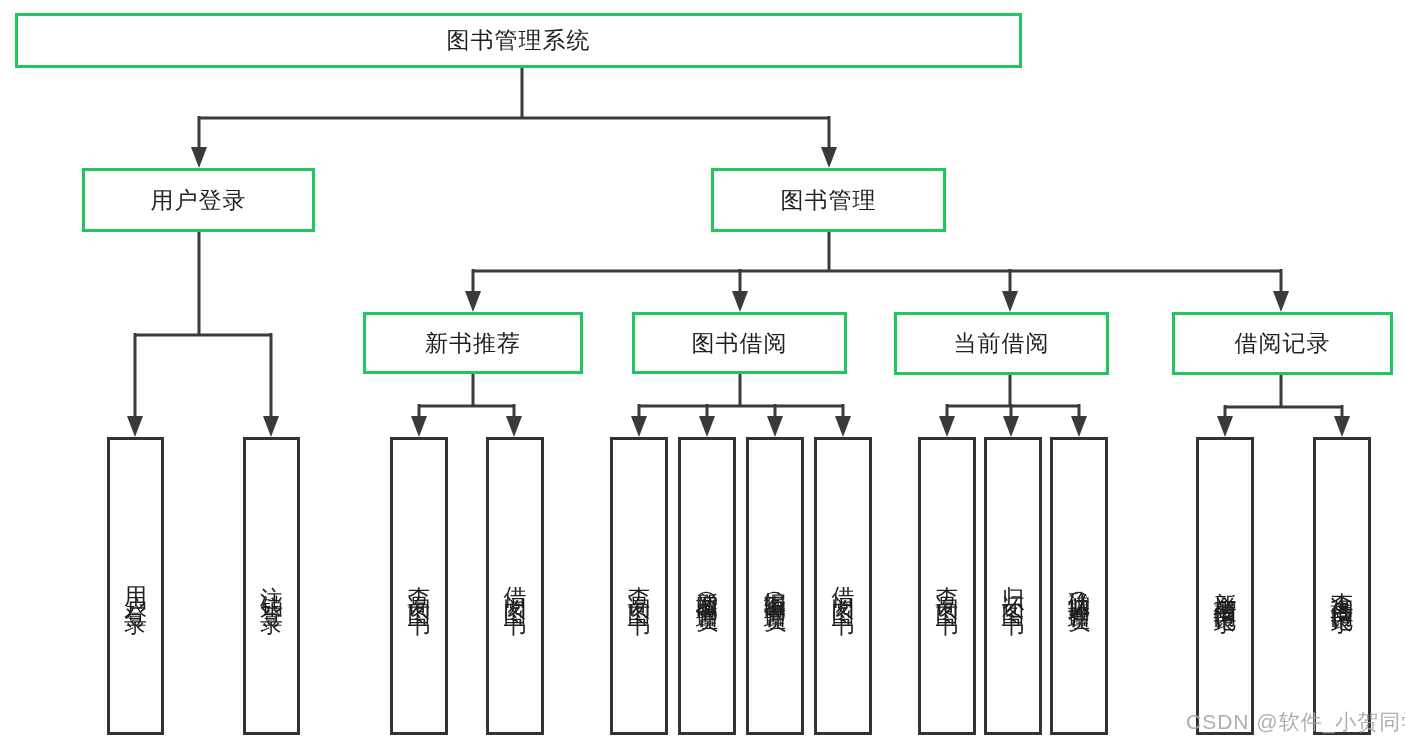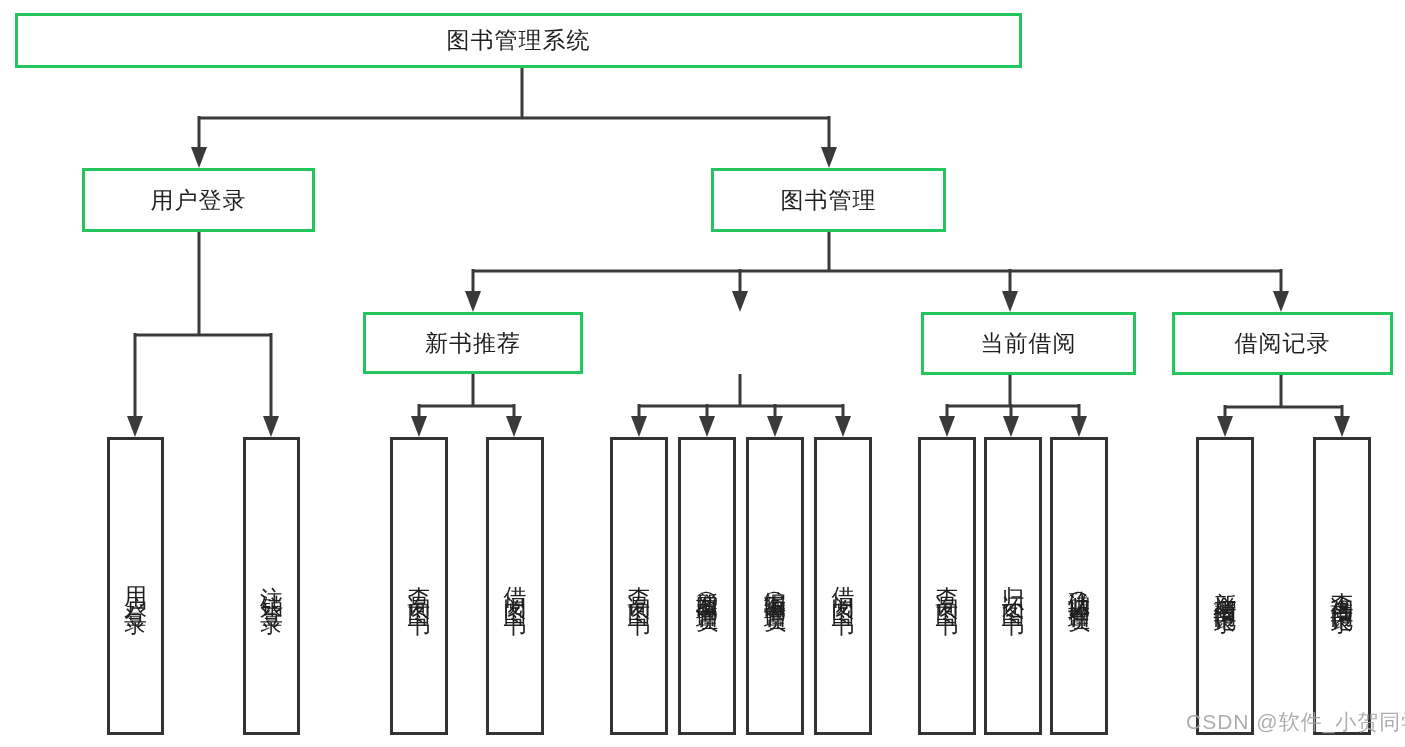--- a/index.html
+++ b/index.html
@@ -97,21 +97,24 @@
   <div class="hbox" style="left:82px;top:168px;width:233px;height:64px;">
     <span>用户登录</span>
   </div>
   <div class="hbox" style="left:711px;top:168px;width:235px;height:64px;">
     <span>图书管理</span>
   </div>
 
   <div class="hbox" style="left:363px;top:312px;width:220px;height:62px;">
     <span>新书推荐</span>
   </div>
-  <div class="hbox" style="left:921px;top:312px;width:215px;height:63px;">
+  <div class="hbox" style="left:632px;top:312px;width:215px;height:62px;">
+    <span>图书借阅</span>
+  </div>
+  <div class="hbox" style="left:894px;top:312px;width:215px;height:63px;">
     <span>当前借阅</span>
   </div>
   <div class="hbox" style="left:1172px;top:312px;width:221px;height:63px;">
     <span>借阅记录</span>
   </div>
 
   <div class="vbox" style="left:107px;width:57px;">
     <span>用户登录</span>
   </div>
   <div class="vbox" style="left:243px;width:57px;">

